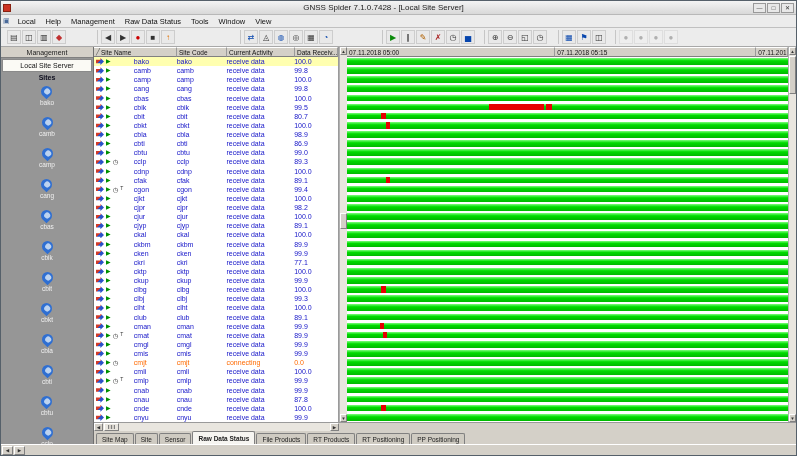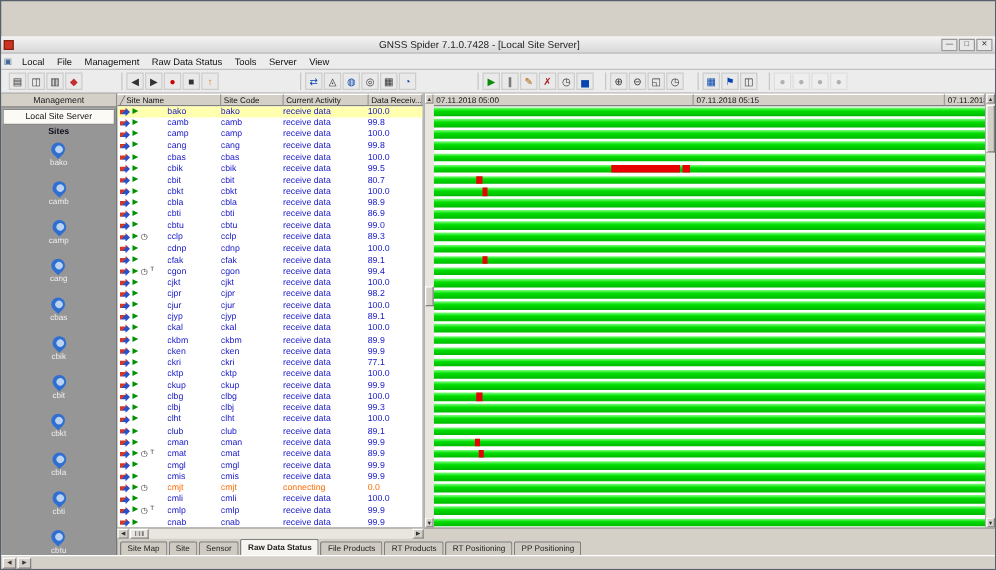--- a/index.html
+++ b/index.html
@@ -1,21 +1,21 @@
 <!DOCTYPE html>
 <html style="--bar-green: #00dc00; --bar-red: #e60000; --link-blue: #1414c8; --connecting-orange: #ff6a00; --selected-yellow: #ffffb0; --pin-blue: #2f6fd2;"><head>
 <meta charset="utf-8">
 <style>
   * { margin:0; padding:0; box-sizing:border-box; }
   html,body { width:797px; height:456px; overflow:hidden; }
   body { font-family:"Liberation Sans","DejaVu Sans",sans-serif; background:#d4d0c8; }
   .window { width:797px; height:456px; border:1px solid #55606a; display:flex; flex-direction:column; background:#d4d0c8; }
 
   
-  .titlebar { height:14px; background:linear-gradient(#f4f4f4,#d8d8d8); display:flex; align-items:center; border-bottom:1px solid #b8b8b8; padding:0 2px;margin-top:28px; }
+  .titlebar { height:14px; background:linear-gradient(#f4f4f4,#d8d8d8); display:flex; align-items:center; border-bottom:1px solid #b8b8b8; padding:0 2px; }
   .app-icon { width:8px; height:8px; background:#cc3322; border:1px solid #882211; margin-right:3px; }
   .title { flex:1; text-align:center; font-size:8px; color:#222; white-space:nowrap; overflow:hidden; }
   .win-buttons { display:flex; gap:1px; }
   .win-btn { width:13px; height:10px; border:1px solid #999; background:#e8e8e8; font-size:6px; line-height:8px; text-align:center; color:#333; }
 
   
   .menubar { height:13px; background:#ececec; border-bottom:1px solid #c0c0c0; display:flex; align-items:center; font-size:7.5px; color:#111; padding-left:2px; }
   .menu-doc-icon { font-size:7px; color:#4a6a9a; margin-right:3px; }
   .menu-item { padding:0 5px; white-space:nowrap; }
 
@@ -106,21 +106,21 @@
     <div class="title">GNSS Spider 7.1.0.7428   - [Local Site Server]</div>
     <div class="win-buttons">
       <div class="win-btn">—</div>
       <div class="win-btn">□</div>
       <div class="win-btn">✕</div>
     </div>
   </div>
 
   <div class="menubar">
     <span class="menu-doc-icon">▣</span>
-    <span id="menu-items"><span class="menu-item">Local</span><span class="menu-item">File</span><span class="menu-item">Management</span><span class="menu-item">Raw Data Status</span><span class="menu-item">Tools</span><span class="menu-item">Server</span><span class="menu-item">View</span></span>
+    <span id="menu-items"><span class="menu-item">Local</span><span class="menu-item">Help</span><span class="menu-item">Management</span><span class="menu-item">Raw Data Status</span><span class="menu-item">Tools</span><span class="menu-item">Window</span><span class="menu-item">View</span></span>
   </div>
 
   <div class="toolbar" id="toolbar-groups">
       <div class="tb-group" style="margin-left: 0px;">
         <div class="tb-btn">▤</div>
         <div class="tb-btn">◫</div>
         <div class="tb-btn">▥</div>
         <div class="tb-btn" style="color: rgb(192, 48, 48);">◆</div>
       </div>
       <div class="tb-group" style="margin-left: 28px;">

